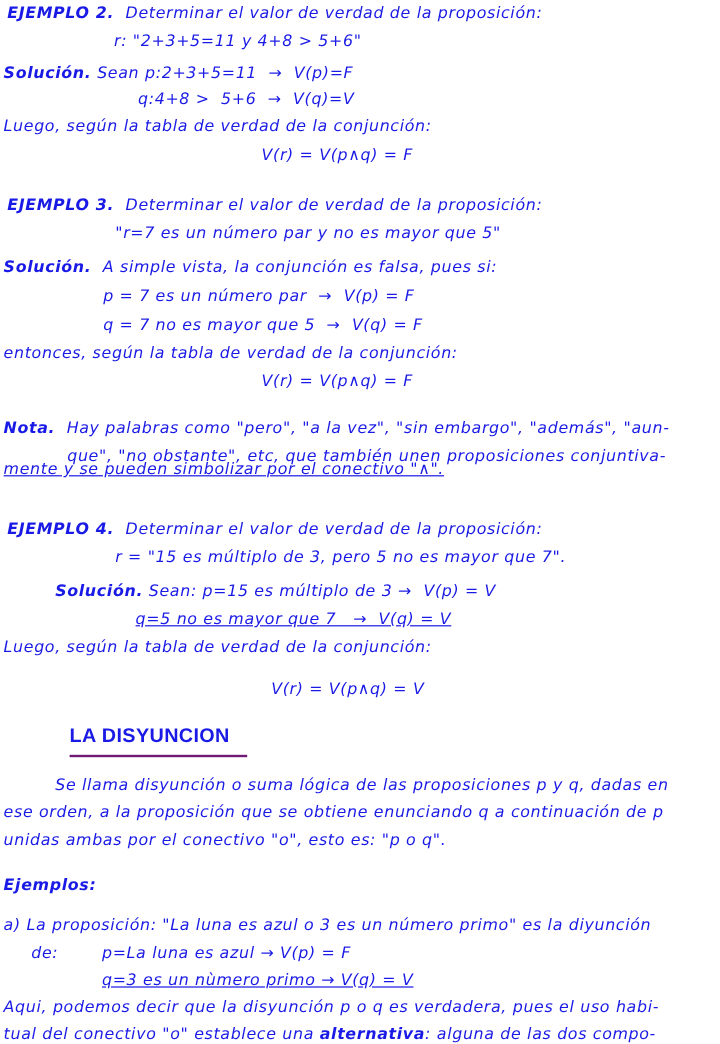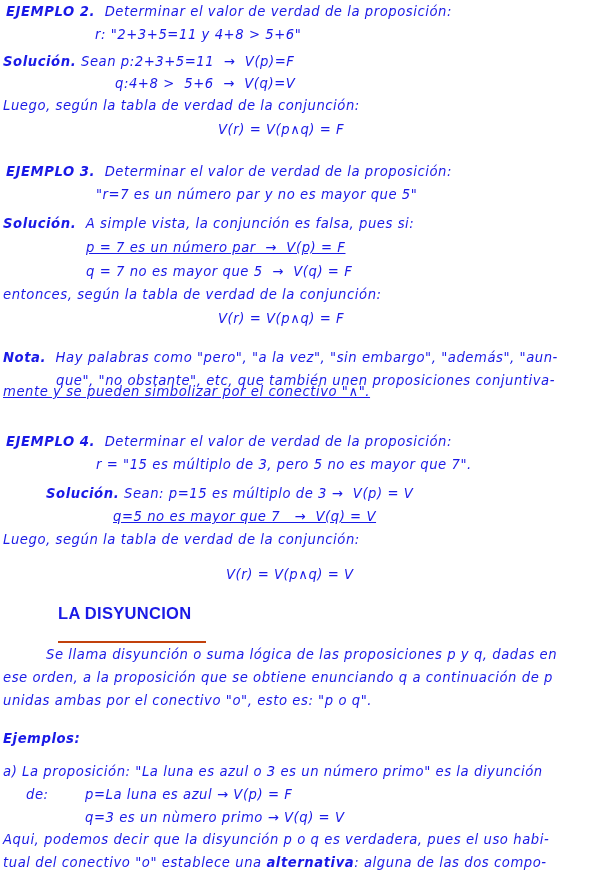--- a/index.html
+++ b/index.html
@@ -11,39 +11,39 @@
     font-size: 13.2px;
     letter-spacing: 0.55px;
   }
   .ln { position: absolute; white-space: pre; line-height: 16px; }
   .b { font-weight: bold; }
   .hdg {
     position: absolute; left: 58px; top: 604px;
     font-family: "Liberation Sans", sans-serif;
     font-style: normal; font-weight: bold; font-size: 16.5px;
     letter-spacing: 0.3px; color: #1a1ae6;
-    padding-bottom: 18px;
-    border-bottom: 2px solid #c2410c;
+    padding-bottom: 6px;
+    border-bottom: 2px solid #701a75;
     width: 148px;
   }
 </style>
 </head>
 <body>
 
 <div class="ln" style="left:6px;top:4px;"><span class="b">EJEMPLO 2.</span>  <span>Determinar el valor de verdad de la proposición:</span></div>
 <div class="ln" style="left:95px;top:27px;">r: "2+3+5=11 y 4+8 &gt; 5+6"</div>
 <div class="ln" style="left:3px;top:54px;text-align:right;"><span class="b">Solución.</span> <span>Sean p:2+3+5=11  →  V(p)=F</span></div>
 <div class="ln" style="left:115px;top:76px;">q:4+8 &gt;  5+6  →  V(q)=V</div>
 <div class="ln" style="left:3px;top:98px;">Luego, según la tabla de verdad de la conjunción:</div>
 <div class="ln" style="left:218px;top:122px;">V(r) = V(p∧q) = F</div>
 
 <div class="ln" style="left:6px;top:164px;text-align:center;"><span class="b">EJEMPLO 3.</span>  <span>Determinar el valor de verdad de la proposición:</span></div>
 <div class="ln" style="left:96px;top:187px;">"r=7 es un número par y no es mayor que 5"</div>
 <div class="ln" style="left:3px;top:216px;"><span class="b">Solución.</span>  <span>A simple vista, la conjunción es falsa, pues si:</span></div>
-<div class="ln" style="left:86px;top:240px;text-decoration:underline;">p = 7 es un número par  →  V(p) = F</div>
+<div class="ln" style="left:86px;top:240px;">p = 7 es un número par  →  V(p) = F</div>
 <div class="ln" style="left:86px;top:264px;">q = 7 no es mayor que 5  →  V(q) = F</div>
 <div class="ln" style="left:3px;top:287px;">entonces, según la tabla de verdad de la conjunción:</div>
 <div class="ln" style="left:218px;top:311px;">V(r) = V(p∧q) = F</div>
 
 <div class="ln" style="left:3px;top:350px;"><span class="b">Nota.</span>  <span>Hay palabras como "pero", "a la vez", "sin embargo", "además", "aun-</span></div>
 <div class="ln" style="left:56px;top:373px;">que", "no obstante", etc, que también unen proposiciones conjuntiva-</div>
 <div class="ln" style="left:3px;top:384px;text-decoration:underline;">mente y se pueden simbolizar por el conectivo "∧".</div>
 
 <div class="ln" style="left:6px;top:434px;"><span class="b">EJEMPLO 4.</span>  <span>Determinar el valor de verdad de la proposición:</span></div>
 <div class="ln" style="left:96px;top:457px;">r = "15 es múltiplo de 3, pero 5 no es mayor que 7".</div>
@@ -55,15 +55,15 @@
 <div class="hdg">LA DISYUNCION</div>
 
 <div class="ln" style="left:46px;top:647px;">Se llama disyunción o suma lógica de las proposiciones p y q, dadas en</div>
 <div class="ln" style="left:3px;top:670px;">ese orden, a la proposición que se obtiene enunciando q a continuación de p</div>
 <div class="ln" style="left:3px;top:693px;">unidas ambas por el conectivo "o", esto es: "p o q".</div>
 
 <div class="ln b" style="left:3px;top:731px;">Ejemplos:</div>
 <div class="ln" style="left:3px;top:764px;">a) La proposición: "La luna es azul o 3 es un número primo" es la diyunción</div>
 <div class="ln" style="left:26px;top:787px;">de:</div>
 <div class="ln" style="left:85px;top:787px;">p=La luna es azul → V(p) = F</div>
-<div class="ln" style="left:85px;top:810px;">q=3 es un nùmero primo → V(q) = V</div>
+<div class="ln" style="left:85px;top:810px;text-decoration:underline;">q=3 es un nùmero primo → V(q) = V</div>
 <div class="ln" style="left:3px;top:832px;">Aqui, podemos decir que la disyunción p o q es verdadera, pues el uso habi-</div>
 <div class="ln" style="left:3px;top:855px;"><span>tual del conectivo "o" establece una </span><span class="b">alternativa</span><span>: alguna de las dos compo-</span></div>
 
 </body></html>

